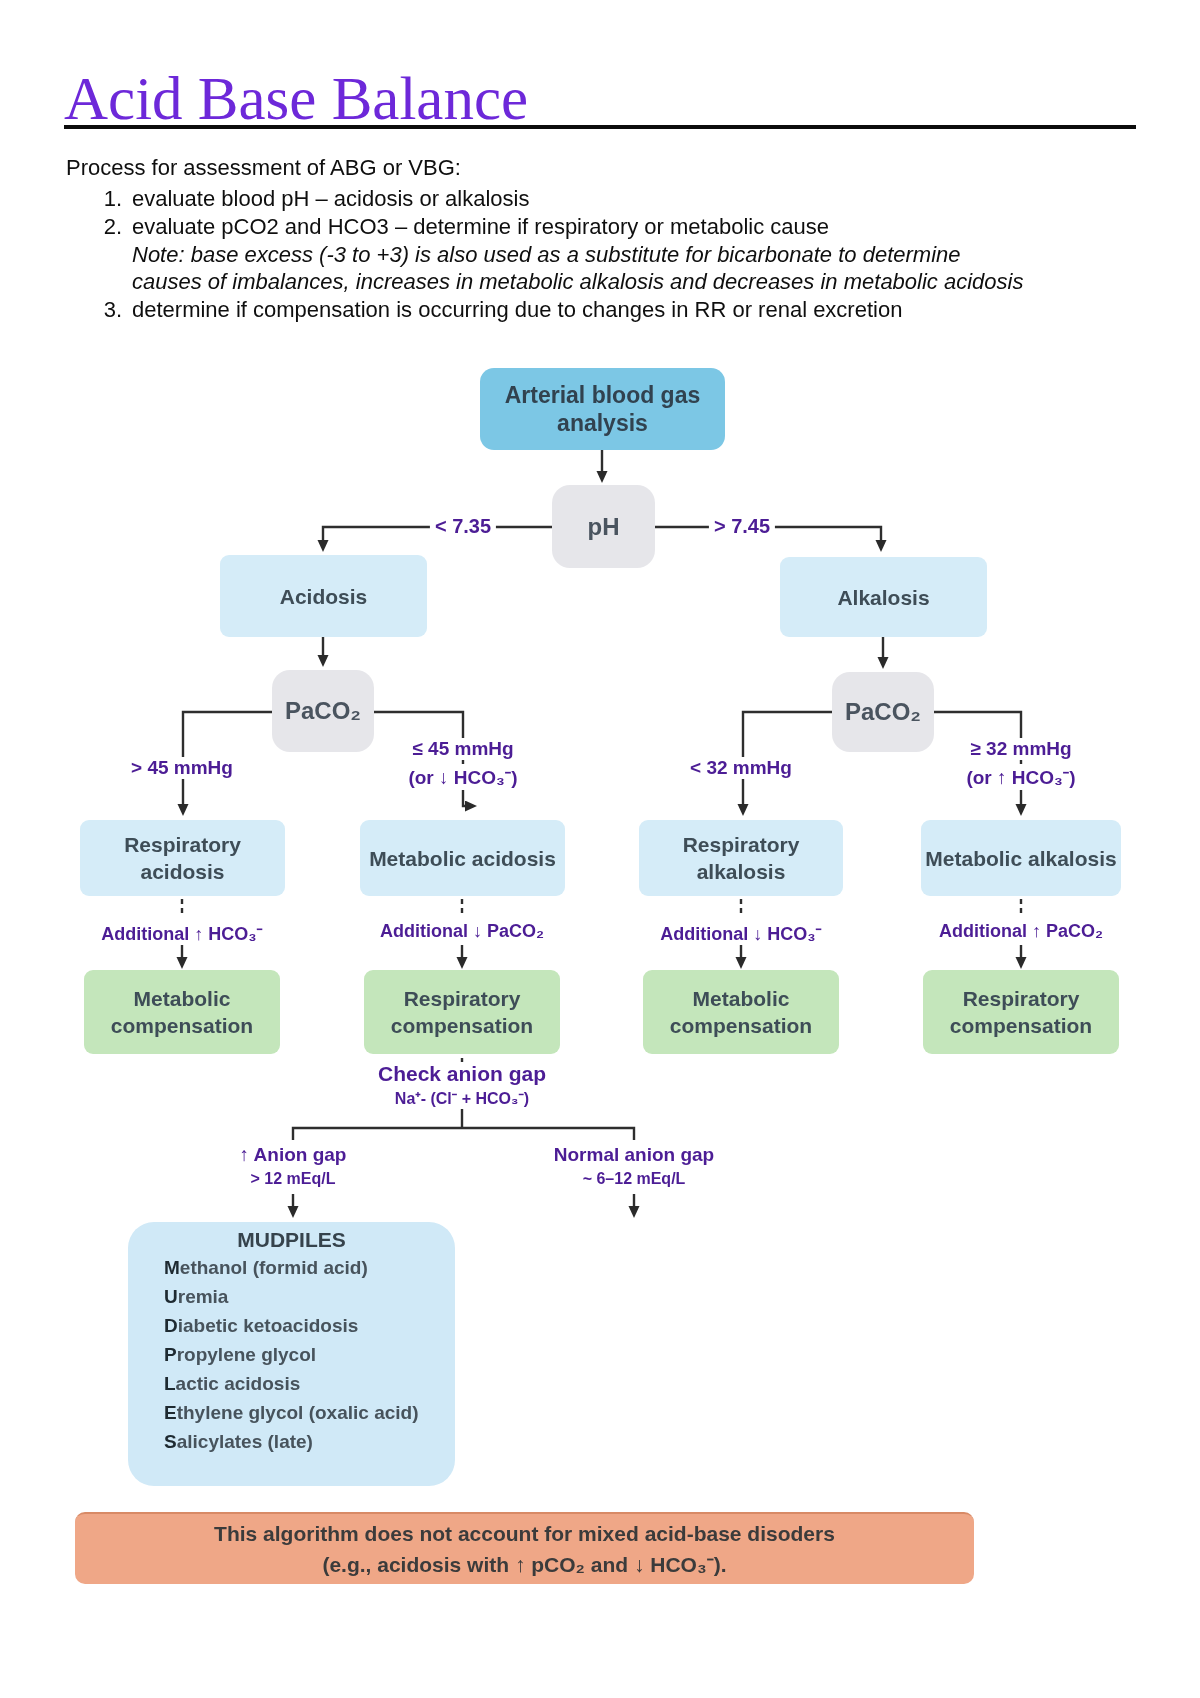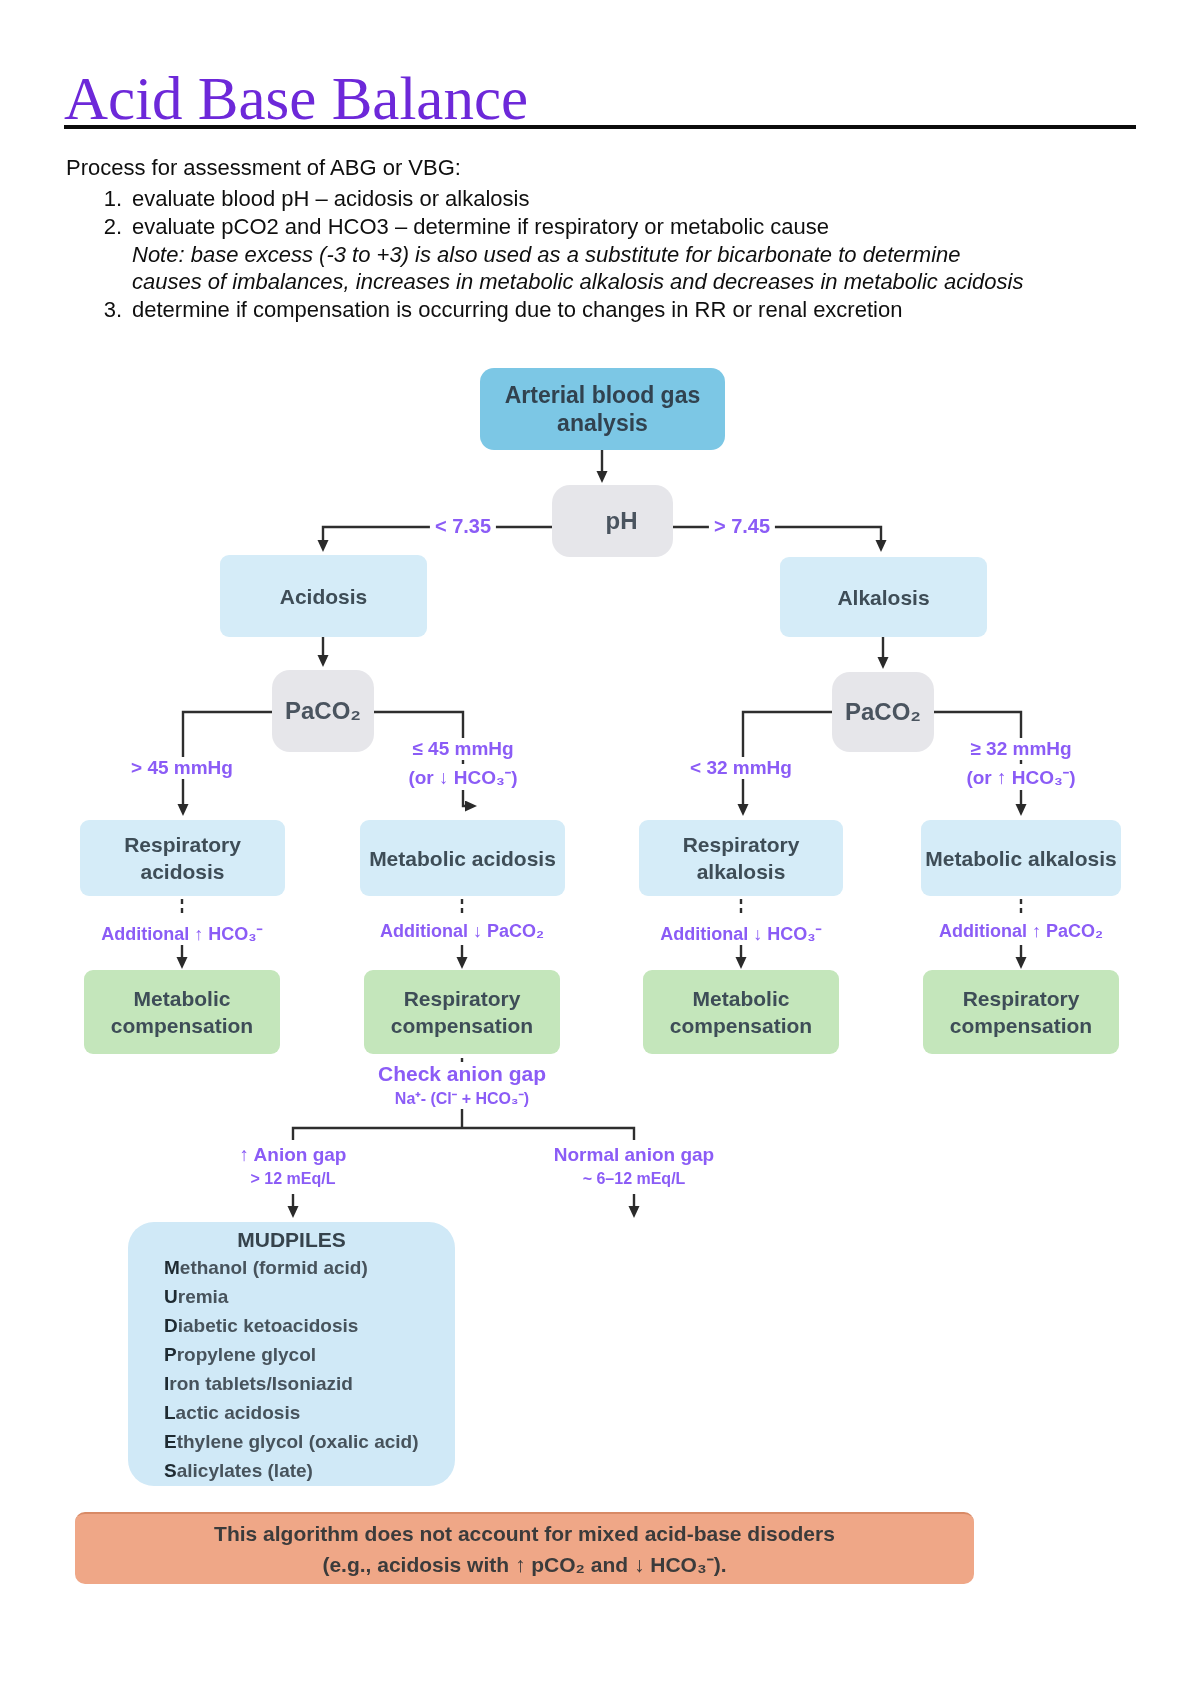--- a/index.html
+++ b/index.html
@@ -12,21 +12,21 @@
   .intro-num{position:absolute;width:26px;text-align:right;font-size:22px;color:#0f0f0f;}
   .italic{font-style:italic;}
   svg.wires{position:absolute;left:0;top:0;z-index:1;}
   .fc-box{position:absolute;z-index:2;display:flex;align-items:center;justify-content:center;
           text-align:center;font-weight:700;color:#3e4d57;}
   .b-abg{background:var(--abg-blue);border-radius:14px;font-size:23px;line-height:28px;color:#31424f;}
   .b-gray{background:var(--gray);border-radius:18px;font-size:24px;color:#4a545f;font-weight:600;}
   .b-blue{background:var(--light-blue);border-radius:9px;font-size:21px;line-height:27px;font-weight:600;}
   .b-green{background:var(--green);border-radius:9px;font-size:21px;line-height:27px;font-weight:600;}
   .fc-label{position:absolute;z-index:3;transform:translateX(-50%);background:#ffffff;
-            font-weight:700;color:#8b5cf6;white-space:nowrap;padding:0 5px;text-align:center;}
+            font-weight:700;color:#4c1d95;white-space:nowrap;padding:0 5px;text-align:center;}
   .b-list{position:absolute;z-index:2;background:var(--list-blue);border-radius:26px;}
   .list-title{font-weight:700;font-size:21px;color:#36434c;text-align:center;}
   .list-items{font-size:19px;font-weight:600;color:#47535c;line-height:29px;}
   .list-items div::first-letter{font-weight:800;color:#1e2a31;}
   .note-box{position:absolute;z-index:2;background:var(--orange);border-radius:10px;
             display:flex;flex-direction:column;align-items:center;justify-content:center;
             font-size:21px;font-weight:700;color:#3b3b3b;line-height:31px;border-top:2px solid #d88a66;}
 </style>
 </head>
 <body>
@@ -75,21 +75,21 @@
       <path d="M741 945 V960" marker-end="url(#ah)"></path>
       <path d="M1021 945 V960" marker-end="url(#ah)"></path>
       <path d="M462 1108 V1128"></path>
       <path d="M293 1140 V1128 H634 V1140"></path>
       <path d="M293 1194 V1209" marker-end="url(#ah)"></path>
       <path d="M634 1194 V1209" marker-end="url(#ah)"></path>
     </g>
   </svg>
 
   <div class="fc-box b-abg" style="left:480px;top:368px;width:245px;height:82px;">Arterial blood gas analysis</div>
-  <div class="fc-box b-gray" style="left:552px;top:485px;width:103px;height:72px;padding-left:18px;">pH</div>
+  <div class="fc-box b-gray" style="left:552px;top:485px;width:103px;height:83px;">pH</div>
   <div class="fc-box b-blue" style="left:220px;top:555px;width:207px;height:82px;">Acidosis</div>
   <div class="fc-box b-blue" style="left:780px;top:557px;width:207px;height:80px;">Alkalosis</div>
   <div class="fc-box b-gray" style="left:272px;top:670px;width:102px;height:82px;">PaCO₂</div>
   <div class="fc-box b-gray" style="left:832px;top:672px;width:102px;height:80px;">PaCO₂</div>
   <div class="fc-box b-blue" style="left:80px;top:820px;width:205px;height:76px;">Respiratory acidosis</div>
   <div class="fc-box b-blue" style="left:360px;top:820px;width:205px;height:76px;">Metabolic acidosis</div>
   <div class="fc-box b-blue" style="left:639px;top:820px;width:204px;height:76px;">Respiratory alkalosis</div>
   <div class="fc-box b-blue" style="left:921px;top:820px;width:200px;height:76px;">Metabolic alkalosis</div>
   <div class="fc-box b-green" style="left:84px;top:970px;width:196px;height:84px;">Metabolic compensation</div>
   <div class="fc-box b-green" style="left:364px;top:970px;width:196px;height:84px;">Respiratory compensation</div>
@@ -115,21 +115,20 @@
   <div class="fc-label" style="left:634px;top:1144px;font-size:19px;">Normal anion gap</div>
   <div class="fc-label" style="left:634px;top:1170px;font-size:16px;">~ 6–12 mEq/L</div>
 
   <div class="b-list" style="left:128px;top:1222px;width:327px;height:264px;">
     <div class="list-title" style="margin-top:6px;">MUDPILES</div>
     <div class="list-items" style="margin:1px 0 0 36px;">
       <div>Methanol (formid acid)</div>
       <div>Uremia</div>
       <div>Diabetic ketoacidosis</div>
       <div>Propylene glycol</div>
-      <div>Iron tablets/Isoniazid</div>
       <div>Lactic acidosis</div>
       <div>Ethylene glycol (oxalic acid)</div>
       <div>Salicylates (late)</div>
     </div>
   </div>
 
 
   <div class="note-box" style="left:75px;top:1512px;width:899px;height:70px;">
     <div>This algorithm does not account for mixed acid-base disoders</div>
     <div>(e.g., acidosis with ↑ pCO₂ and ↓ HCO₃⁻).</div>

